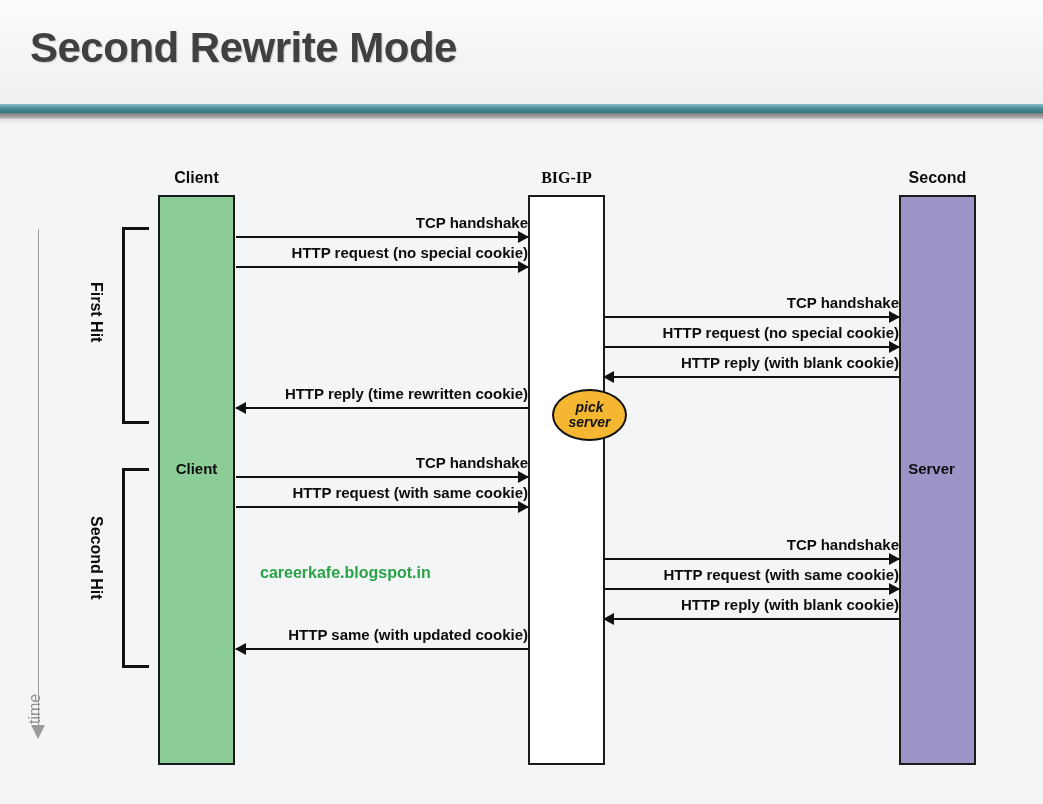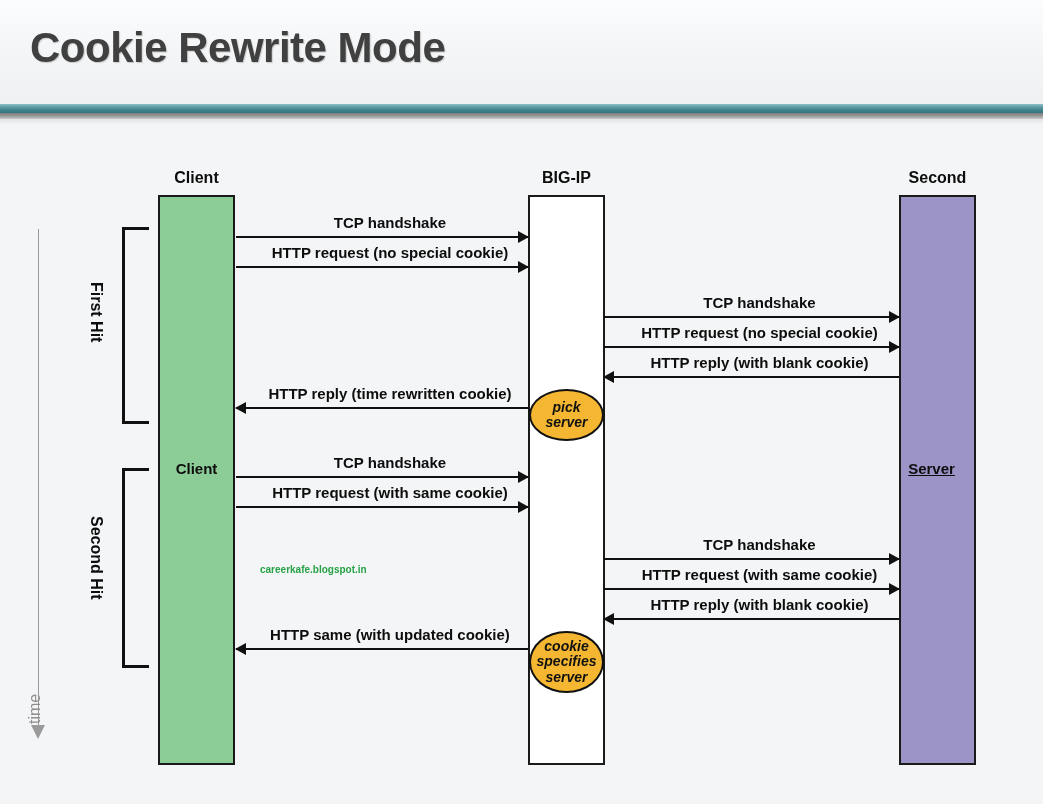--- a/index.html
+++ b/index.html
@@ -86,33 +86,33 @@
 
   .actor-title {
     position: absolute;
     font-size: 16px;
     font-weight: bold;
     color: #0d0d0d;
     text-align: center;
     white-space: nowrap;
   }
   #client-title  { left: 133px; top: 45px; width: 127px; }
-  #bigip-title   { left: 503px; top: 45px; width: 127px; }
+  #bigip-title   { left: 503px; top: 45px; width: 127px; font-family: Liberation Serif, serif; }
   #member-title  { left: 874px; top: 45px; width: 127px; }
 
   .inbox-label {
     position: absolute;
     font-size: 15px;
     font-weight: bold;
     color: #0d0d0d;
     text-align: center;
     white-space: nowrap;
   }
   #client-inbox-label { left: 158px; top: 336px; width: 77px; }
-  #server-inbox-label { left: 899px; top: 336px; width: 65px; text-decoration: underline; }
+  #server-inbox-label { left: 899px; top: 336px; width: 65px; }
 
   
   .msg { position: absolute; }
   .msg .line {
     position: absolute;
     left: 0;
     top: 0;
     height: 0;
     border-top: 2px solid #111;
   }
@@ -127,23 +127,23 @@
     right: -1px;
     border-left: 11px solid #111;
   }
   .msg.left .head {
     left: -1px;
     border-right: 11px solid #111;
   }
   .msg .label {
     position: absolute;
     bottom: 5px;
-    left: 8px;
+    left: 0;
     width: 100%;
-    text-align: center;
+    text-align: right;
     font-size: 15px;
     font-weight: bold;
     color: #0d0d0d;
     white-space: nowrap;
   }
 
   
   .decision {
     position: absolute;
     border: 2px solid #111;
@@ -152,20 +152,21 @@
     display: flex;
     align-items: center;
     justify-content: center;
     text-align: center;
     font-size: 14px;
     font-weight: bold;
     font-style: italic;
     color: #111;
     line-height: 1.08;
     box-sizing: border-box;
+    margin-left: 23px;
   }
   #decision-pick   { left: 529px; top: 265px; width: 75px; height: 52px; }
   #decision-cookie { left: 529px; top: 507px; width: 75px; height: 62px; }
 
   
   .bracket {
     position: absolute;
     border: 3px solid #111;
     border-right: none;
     box-sizing: border-box;
@@ -207,31 +208,31 @@
     color: #8f8f8f;
     white-space: nowrap;
     transform-origin: 0 0;
     transform: rotate(-90deg);
   }
 
   
   #watermark {
     position: absolute;
     left: 260px; top: 440px;
-    font-size: 10px;
+    font-size: 16px;
     font-weight: bold;
     color: #27a247;
     white-space: nowrap;
   }
 </style>
 </head>
 <body>
 
 <div id="slide-header">
-  <div id="page-title">Cookie Rewrite Mode</div>
+  <div id="page-title">Second Rewrite Mode</div>
 </div>
 <div id="header-rule-teal"></div>
 <div id="header-rule-gray"></div>
 <div id="header-rule-shadow"></div>
 
 <div id="diagram">
 
   <div id="time-axis-line"></div>
   <div id="time-axis-head"></div>
   <div id="time-axis-label">time</div>
@@ -298,23 +299,20 @@
     <div class="head"></div>
     <div class="label">TCP handshake</div>
   </div>
 
   <div class="msg right" style="left:236px; top:382px; width:292px;">
     <div class="line" style="width:292px;"></div>
     <div class="head"></div>
     <div class="label">HTTP request (with same cookie)</div>
   </div>
 
-  <div id="decision-cookie" class="decision">
-    <span>cookie specifies server</span>
-  </div>
 
   <div id="watermark">careerkafe.blogspot.in</div>
 
   <div class="msg right" style="left:604px; top:434px; width:295px;">
     <div class="line" style="width:295px;"></div>
     <div class="head"></div>
     <div class="label">TCP handshake</div>
   </div>
 
   <div class="msg right" style="left:604px; top:464px; width:295px;">

